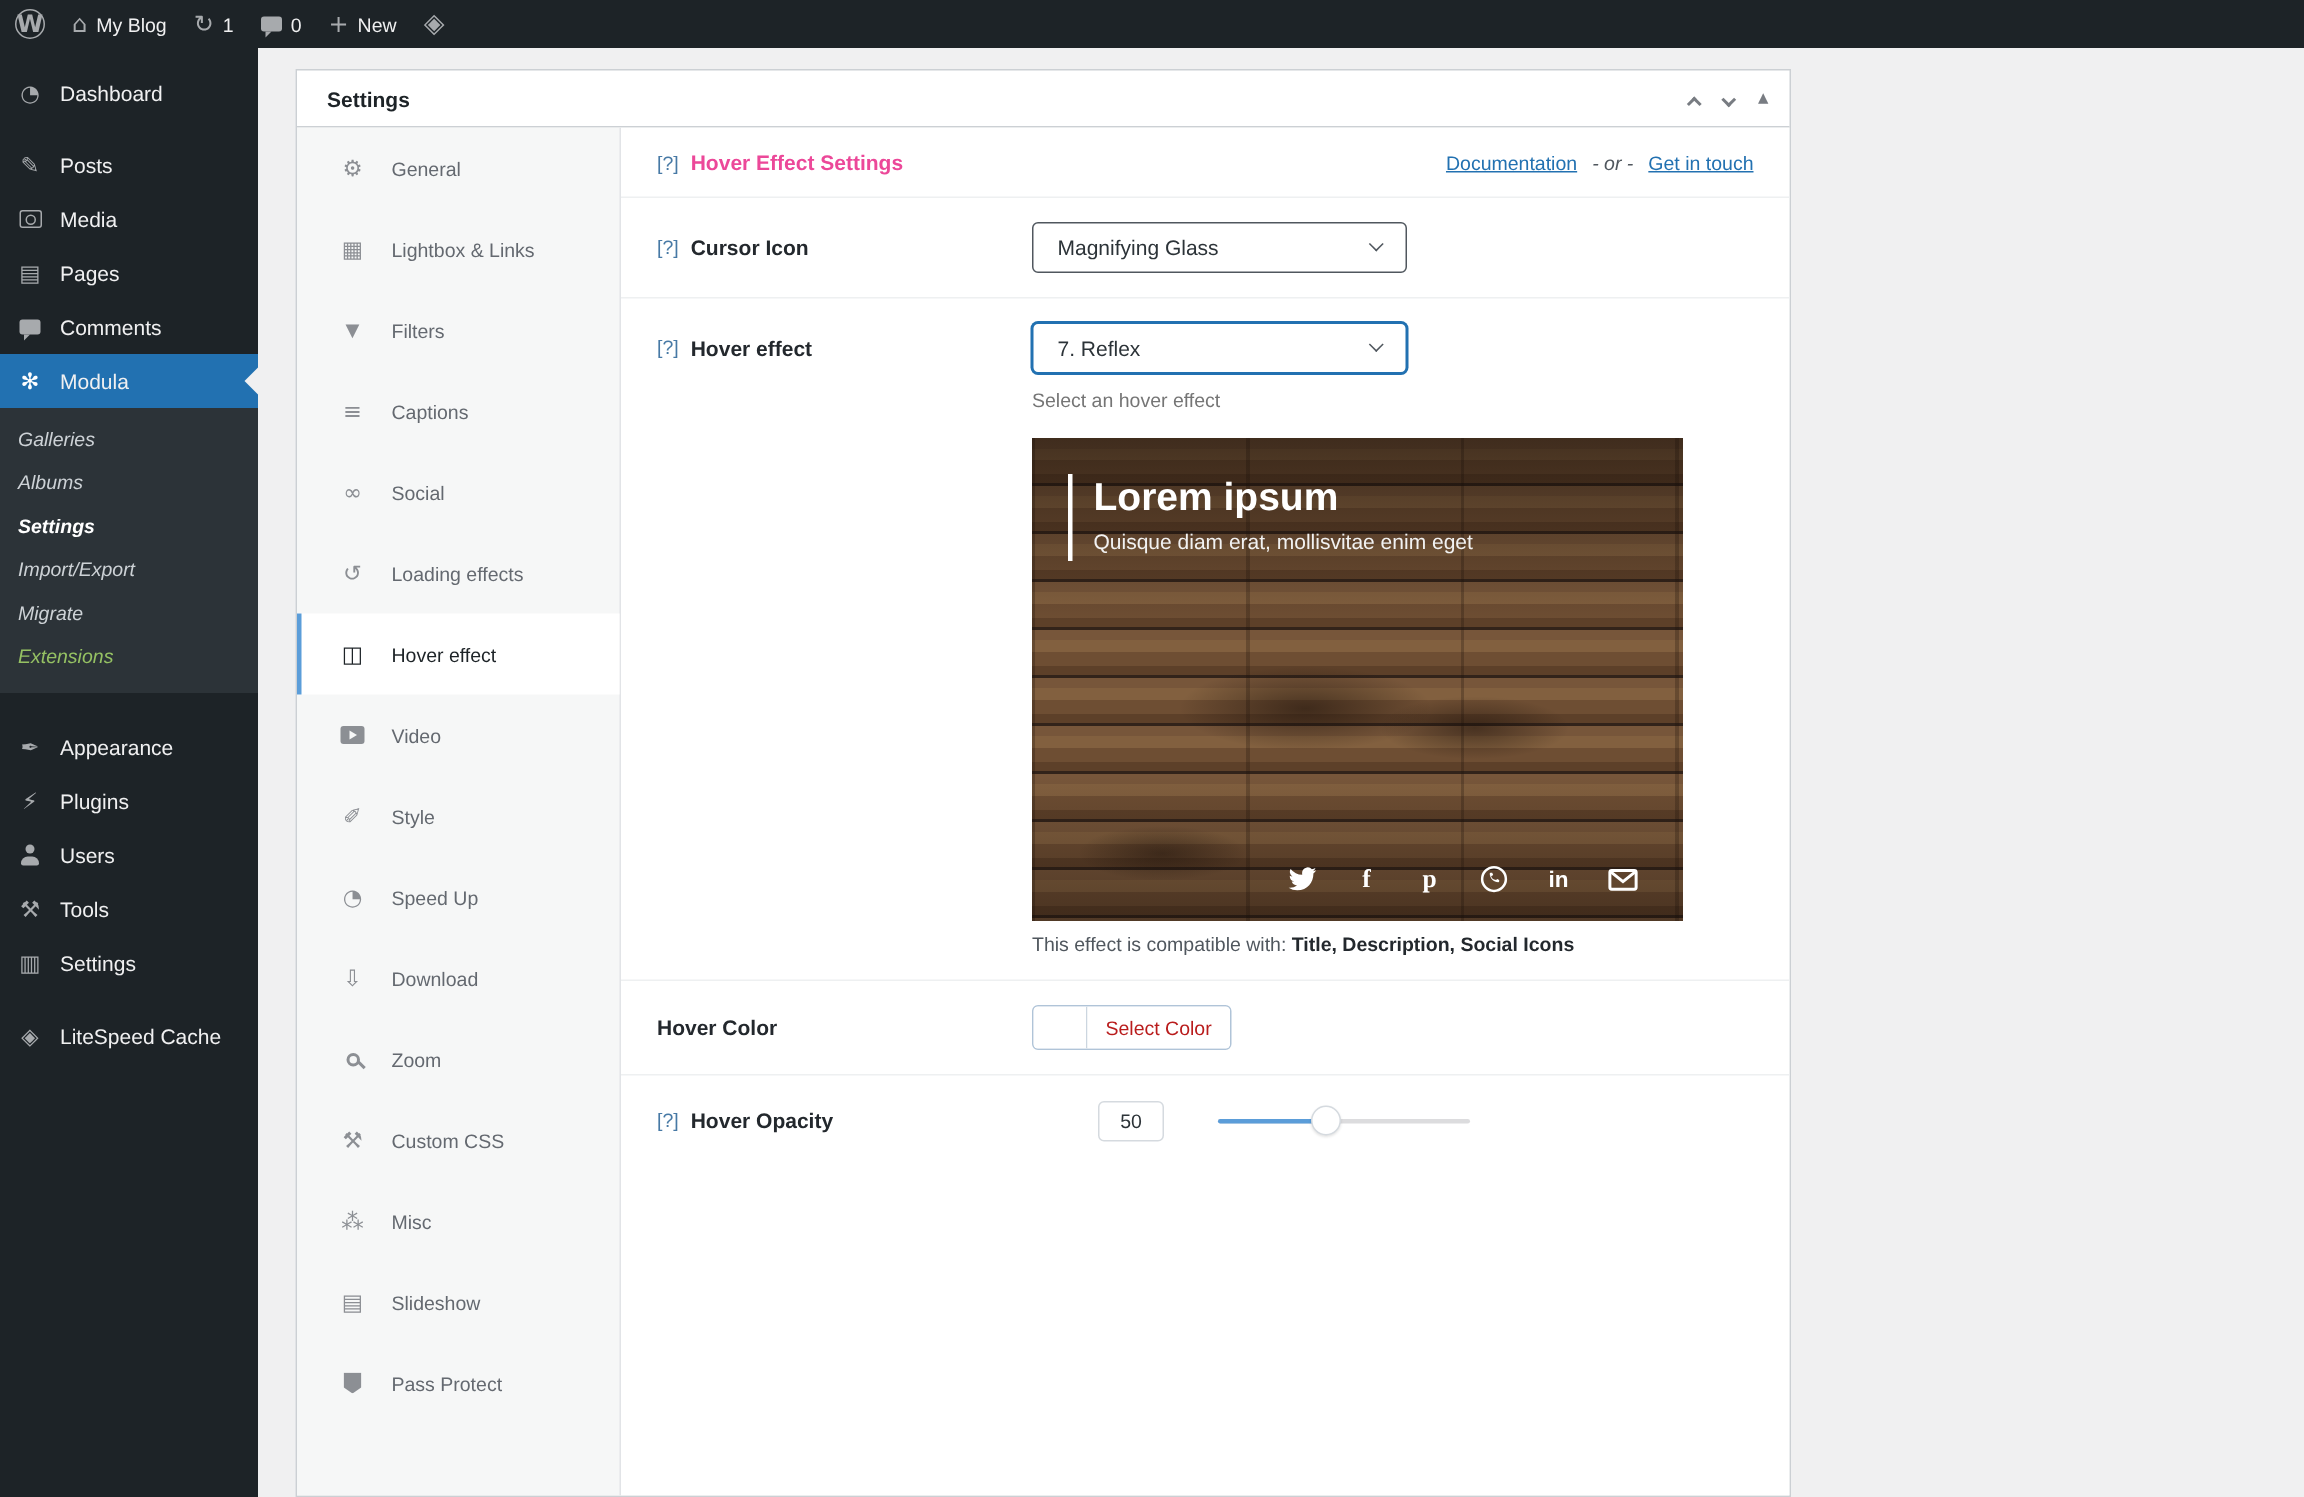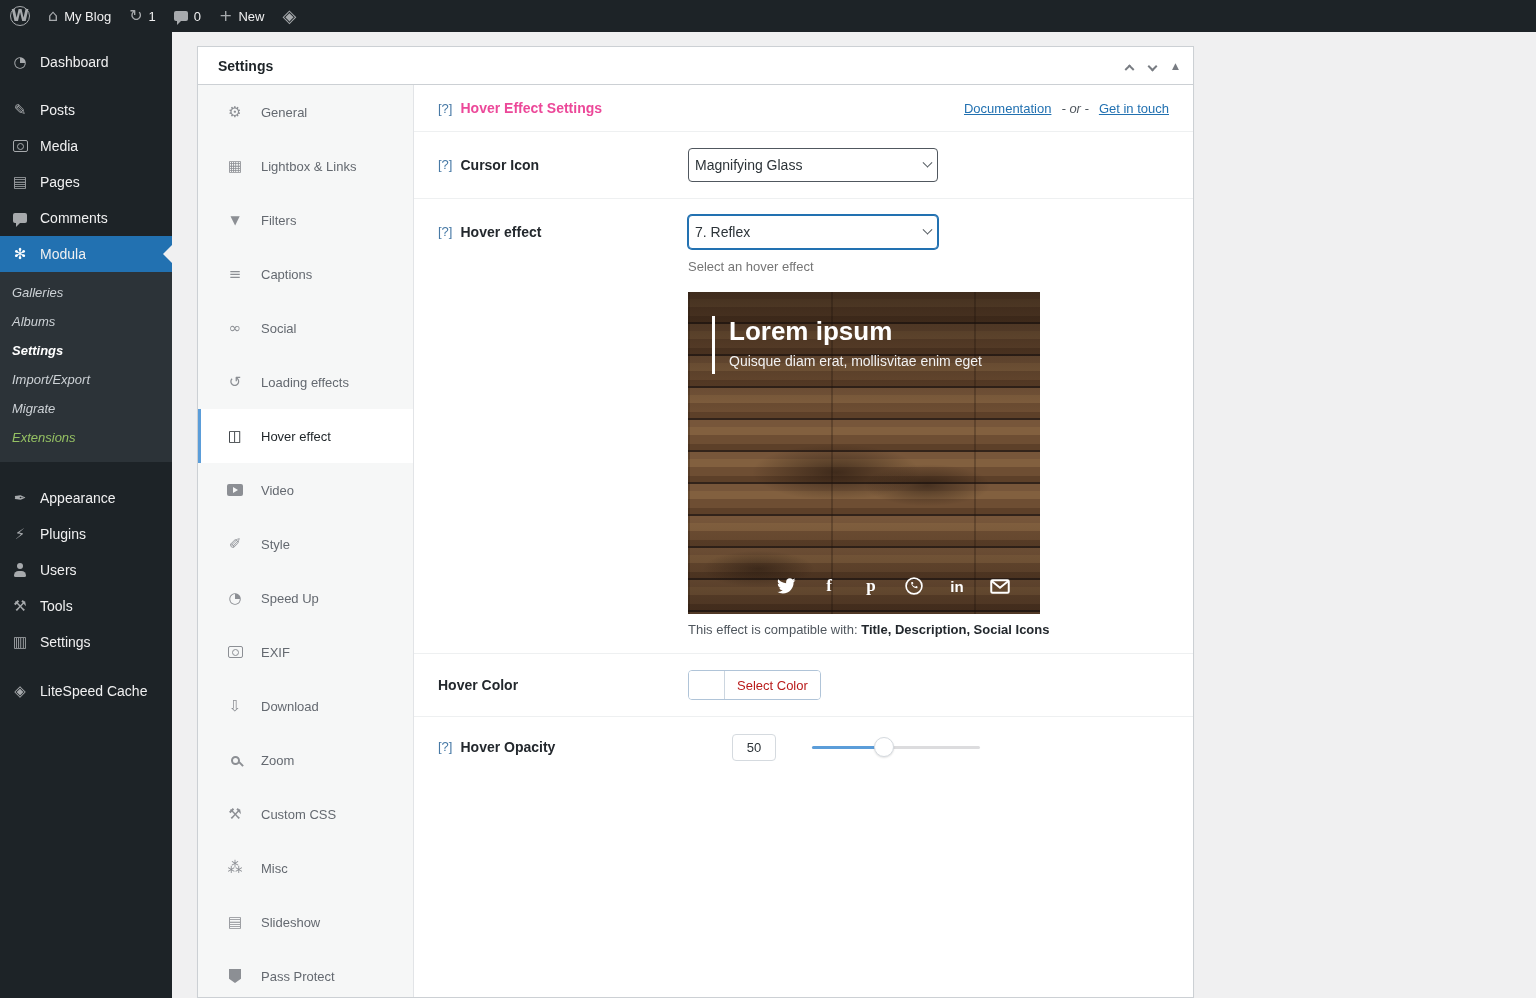--- a/index.html
+++ b/index.html
@@ -71,32 +71,32 @@
   .row-label { width:250px; flex:none; display:flex; gap:8px; align-items:flex-start; }
   .row-label .lbl { font-size:14px; font-weight:bold; color:#23282d; }
   .help { color:#4779a5; font-size:13px; cursor:pointer; }
   .hdr-row { align-items:center; justify-content:space-between; padding:15px 24px; }
   .hdr-left { display:flex; gap:8px; align-items:center; }
   .hdr-title { font-size:14px; font-weight:bold; color:#ec4899; }
   .hdr-links { display:flex; align-items:center; gap:10px; font-size:13px; }
   .link { color:#2271b1; text-decoration:underline; cursor:pointer; }
   .orsep { color:#50575e; font-style:italic; }
 
-  .sel { width:250px; height:34px; border:1px solid #50575e; border-radius:4px; background:#fff; display:flex; align-items:center; justify-content:space-between; padding:0 6px; font-size:14px; color:#2c3338; cursor:pointer; }
+  .sel { width:250px; height:34px; border:1px solid #50575e; border-radius:4px; background:#fff; display:flex; align-items:center; justify-content:space-between; padding:0 16px; font-size:14px; color:#2c3338; cursor:pointer; }
   .sel .schev { width:7px; height:7px; border-right:1.8px solid #50575e; border-bottom:1.8px solid #50575e; transform:rotate(45deg) translate(-2px,-2px); }
   .sel.focused { border-color:#2271b1; box-shadow:0 0 0 1px #2271b1; }
   .sel-note { margin-top:10px; font-size:13px; color:#757575; }
 
   .ctrl-col { display:flex; flex-direction:column; }
   .lh34 .row-label { line-height:34px; } .lh34 .lbl,.lh34 .help { line-height:34px; }
   .lh30 .row-label { line-height:30px; } .lh30 .lbl { line-height:30px; }
   .lh28 .row-label { line-height:28px; } .lh28 .lbl,.lh28 .help { line-height:28px; }
 
   
-  .preview { width:352px; height:322px; margin-top:18px; position:relative; overflow:hidden; background:
+  .preview { width:434px; height:322px; margin-top:18px; position:relative; overflow:hidden; background:
       linear-gradient(180deg, rgba(18,10,6,.55) 0%, rgba(18,10,6,0) 38%),
       linear-gradient(0deg, rgba(18,10,6,.38) 0%, rgba(18,10,6,0) 30%),
       radial-gradient(ellipse 120px 40px at 42% 56%, rgba(25,14,8,.55), transparent 70%),
       radial-gradient(ellipse 90px 30px at 68% 60%, rgba(25,14,8,.5), transparent 70%),
       radial-gradient(ellipse 80px 26px at 20% 86%, rgba(25,14,8,.45), transparent 70%),
       repeating-linear-gradient(90deg, rgba(30,18,10,.28) 0 2px, transparent 2px 143px),
       repeating-linear-gradient(180deg, #77563a 0 7px, #82603f 7px 15px, #6e4e33 15px 24px, #5d4029 24px 30px, #32231a 30px 32px);
   }
   .pv-text { position:absolute; top:24px; left:24px; display:flex; gap:14px; }
   .pv-bar { width:3px; height:58px; background:#fff; flex:none; }
@@ -267,26 +267,20 @@
             </span>
             <span>Video</span>
           </div>
         <div class="tab">
             <span class="ticon icon">✐</span>
             <span>Style</span>
           </div>
         <div class="tab">
             <span class="ticon icon">◔</span>
             <span>Speed Up</span>
-          </div>
-        <div class="tab">
-            <span class="ticon">
-              <span class="i-cam"></span>
-            </span>
-            <span>EXIF</span>
           </div>
         <div class="tab">
             <span class="ticon icon">⇩</span>
             <span>Download</span>
           </div>
         <div class="tab">
             <span class="ticon">
               <span class="i-zoom"></span>
             </span>
             <span>Zoom</span>

